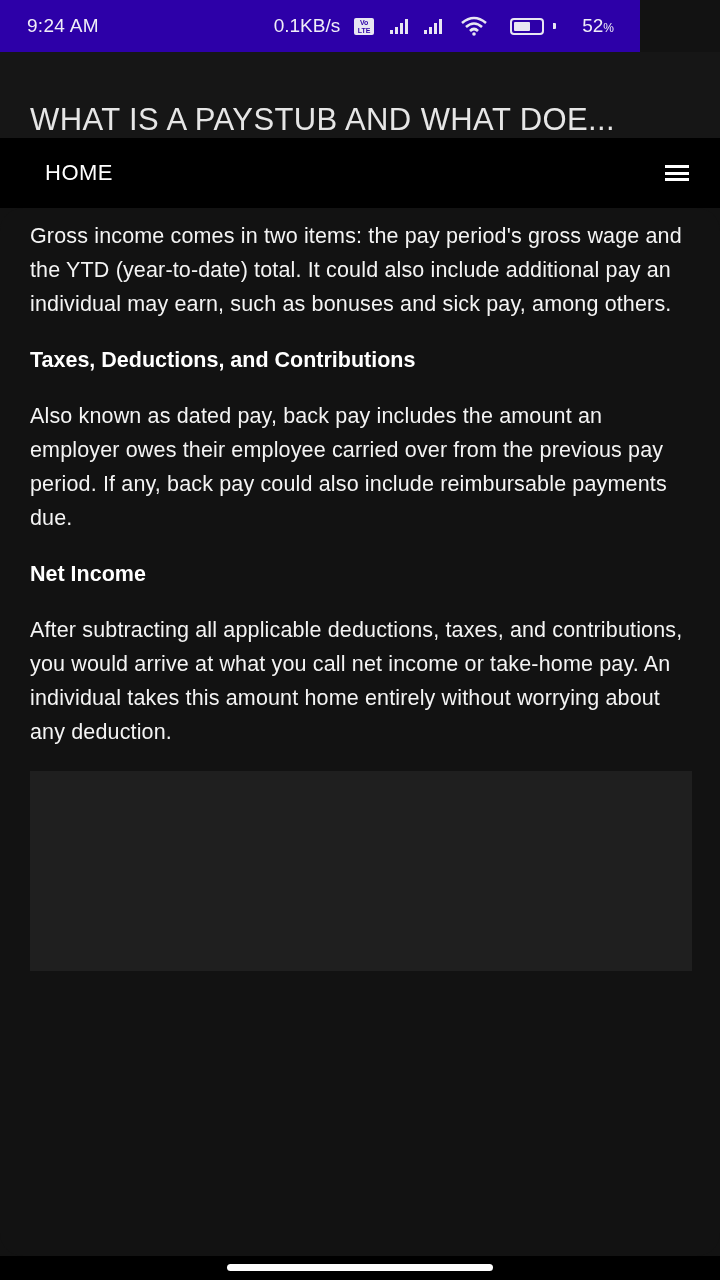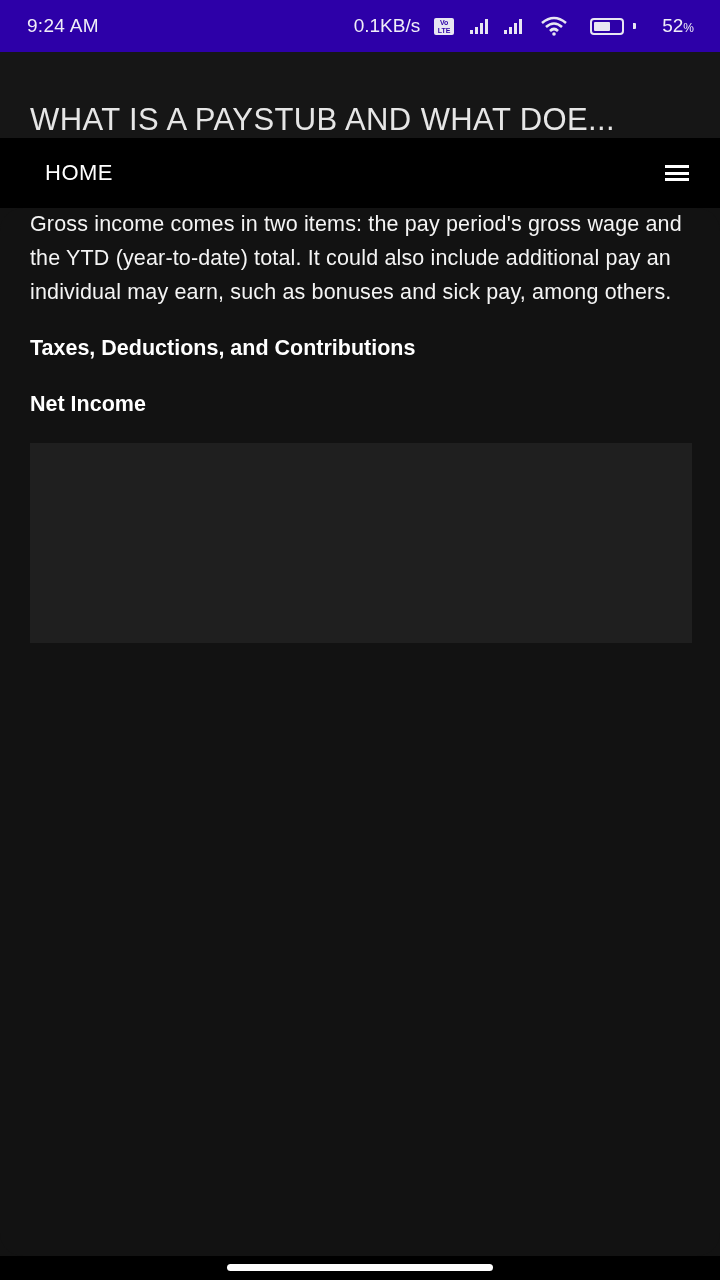--- a/index.html
+++ b/index.html
@@ -3,21 +3,21 @@
 <meta charset="utf-8">
 <style>
   * { box-sizing: border-box; margin: 0; padding: 0; }
   html, body {
     width: 720px; height: 1280px; overflow: hidden;
     background: #121212;
     font-family: "Liberation Sans", "DejaVu Sans", sans-serif;
     color: #ffffff;
   }
   .status-bar {
-    position: absolute; top: 0; left: 0; width: 720px; height: 52px;
+    position: absolute; top: 0; left: 0; width: 640px; height: 52px;
     background: #2d00a8;
     display: flex; align-items: center; justify-content: space-between;
     padding: 0 26px 0 27px;
     color: #f0eef8;
   }
   .status-time { font-size: 19px; letter-spacing: 0.3px; }
   .status-right { display: flex; align-items: center; gap: 14px; font-size: 19px; }
   .volte {
     width: 20px; height: 17px; background: #e8e6f2; border-radius: 2px;
     color: #2d00a8; font-size: 7px; font-weight: bold; line-height: 8px;
@@ -50,21 +50,21 @@
     display: flex; align-items: center; justify-content: space-between;
     padding: 0 30px 0 45px;
   }
   .nav-home { font-size: 22px; color: #ffffff; letter-spacing: 0.5px; text-decoration: none; }
   .hamburger { width: 26px; height: 20px; display: flex; flex-direction: column; justify-content: space-between; padding: 2px 1px; cursor: pointer; }
   .hamburger span { display: block; height: 3px; background: #ffffff; }
 
   .content {
     position: absolute; top: 208px; left: 0; width: 720px; height: 1048px;
     background: #121212; overflow: hidden;
-    padding: 0 30px;
+    padding: 12px 30px;
     border-radius: 23px;
   }
   .content p {
     font-size: 21.5px; line-height: 34px; color: #f4f4f4;
     margin-bottom: 22px; letter-spacing: 0.15px;
   }
   .content p.first { margin-top: -1px; }
   .content h3 {
     font-size: 21.5px; font-weight: bold; line-height: 34px; color: #ffffff;
     margin-bottom: 22px;
@@ -124,21 +124,23 @@
       <span></span>
       <span></span>
   </div>
 </div>
 
 <div class="content">
   <p class="first">Gross income comes in two items: the pay period's gross wage and the YTD (year-to-date) total. It could also include additional pay an individual may earn, such as bonuses and sick pay, among others.</p>
 
   <h3>Taxes, Deductions, and Contributions</h3>
 
+  <p>Also known as dated pay, back pay includes the amount an employer owes their employee carried over from the previous pay period. If any, back pay could also include reimbursable payments due.</p>
 
   <h3>Net Income</h3>
+  <p>After subtracting all applicable deductions, taxes, and contributions, you would arrive at what you call net income or take-home pay. An individual takes this amount home entirely without worrying about any deduction.</p>
 
   <div class="ad-box"></div>
 </div>
 
 <div class="bottom-bar">
   <div class="home-indicator"></div>
 </div>
 
 </body></html>

